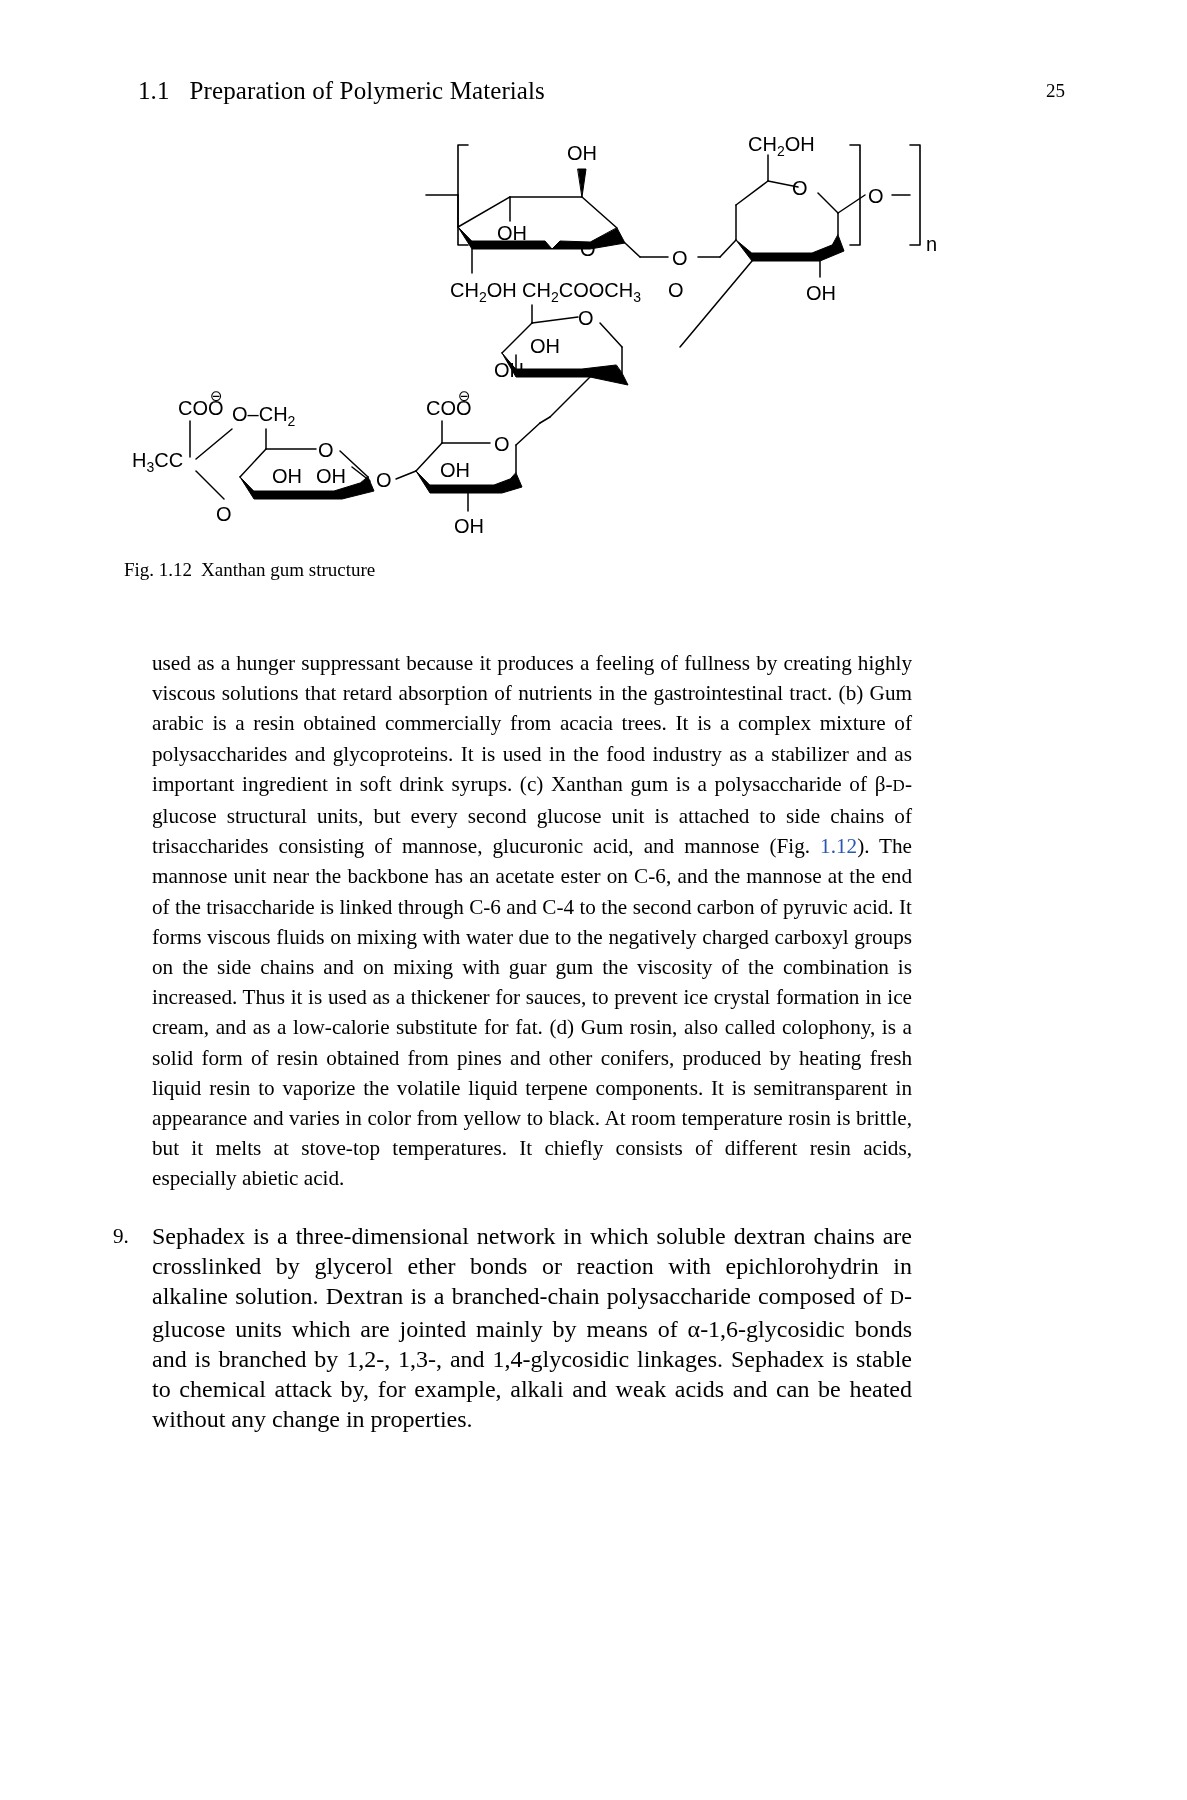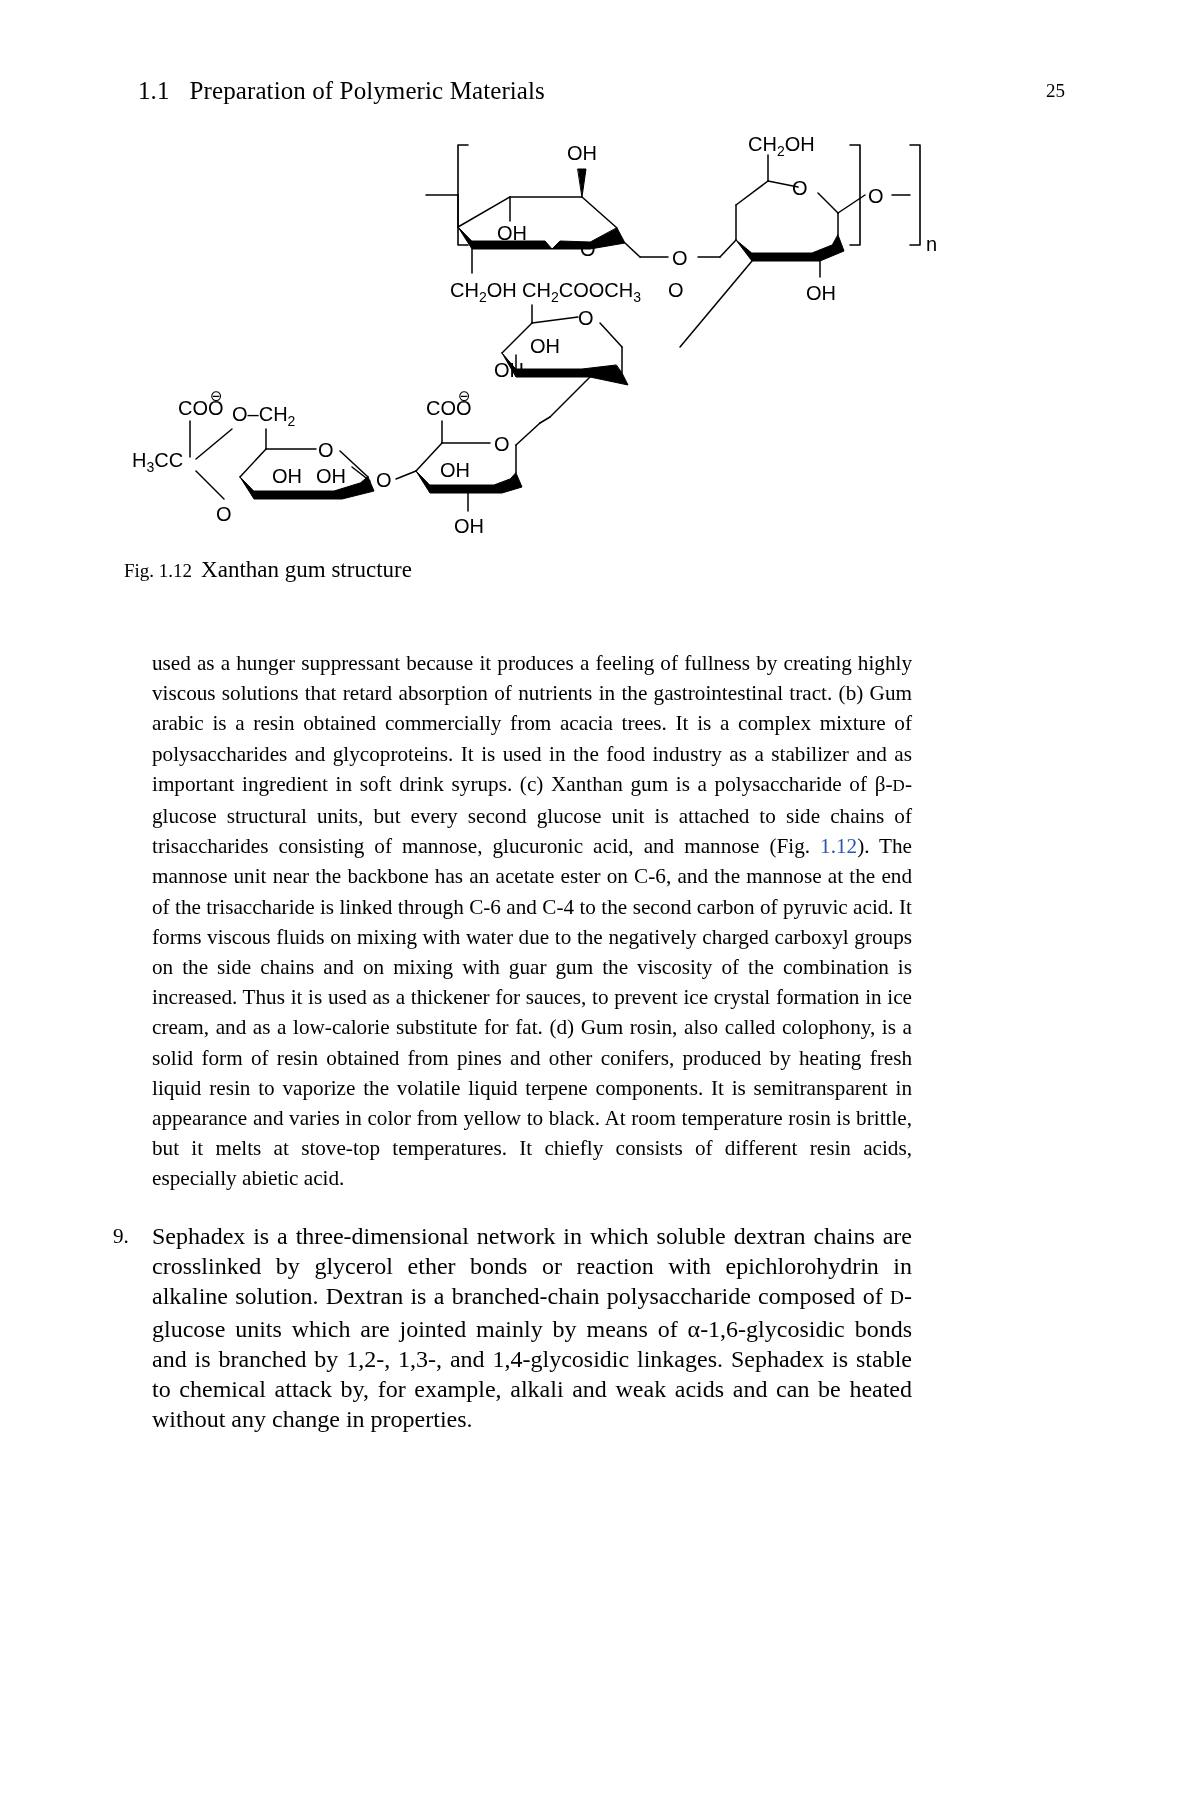--- a/index.html
+++ b/index.html
@@ -59,21 +59,21 @@
     left: 124px;
     top: 558px;
     font-size: 18.5px;
     line-height: 24px;
   }
   .caption .cap-label {
     font-weight: normal;
     font-size: 19px;
     margin-right: 9px;
   }
-  .caption .cap-text { font-size: 23px; }
+  .caption .cap-text { font-size: 19px; }
 
   
   .body-block {
     position: absolute;
     left: 152px;
     top: 648px;
     width: 760px;
   }
   p.para {
     margin: 0;

